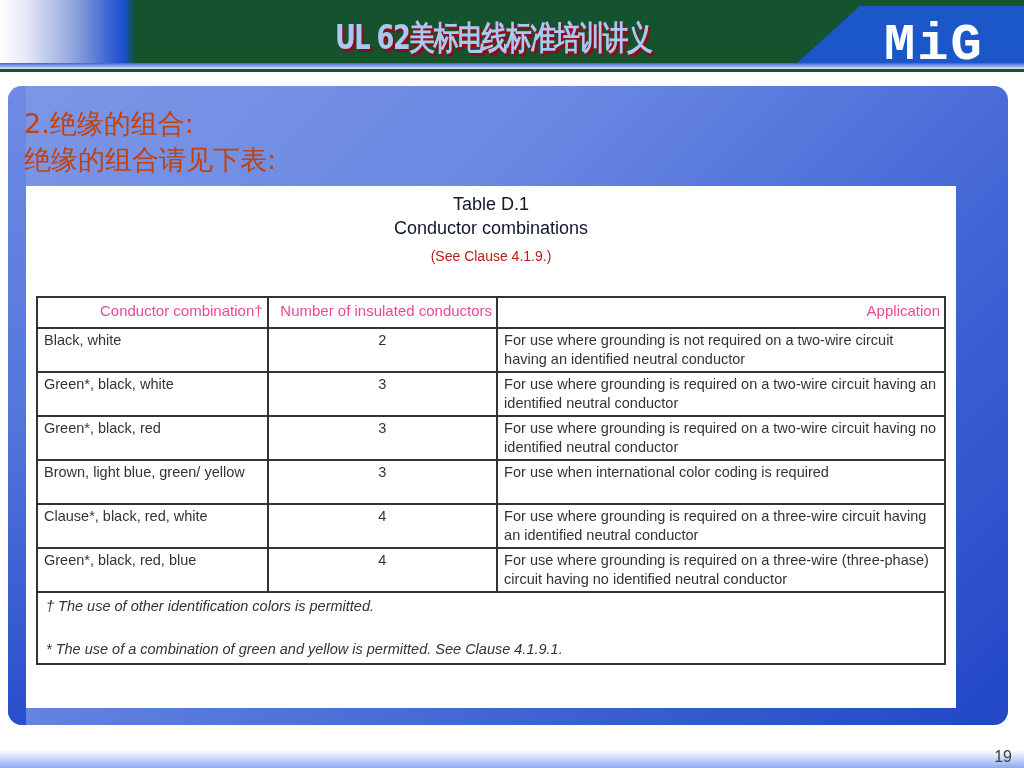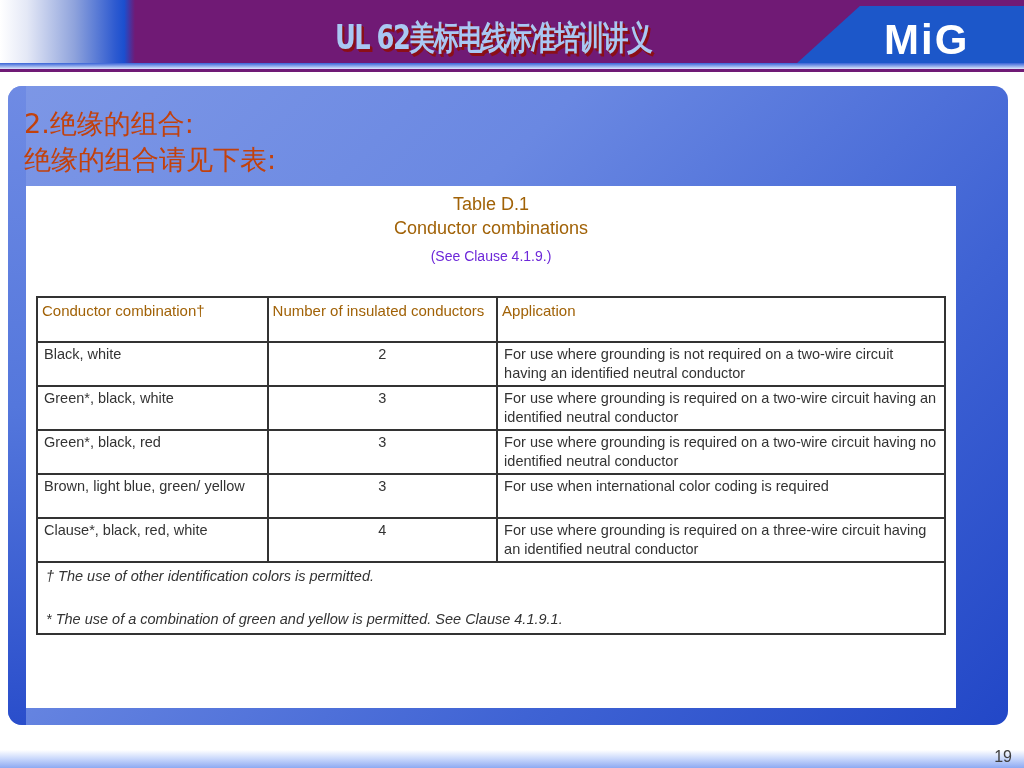--- a/index.html
+++ b/index.html
@@ -1,20 +1,20 @@
 <!DOCTYPE html>
 <html><head>
 <meta charset="utf-8">
 <style>
   * { box-sizing: border-box; margin: 0; padding: 0; }
   html, body { width: 1024px; height: 768px; overflow: hidden; background: #ffffff; }
   body { position: relative; font-family: "Liberation Sans", sans-serif; }
 
   
-  .header { position: absolute; left: 0; top: 0; width: 1024px; height: 72px; background: #701a75; }
+  .header { position: absolute; left: 0; top: 0; width: 1024px; height: 72px; background: #14532d; }
   .header-fade {
     position: absolute; left: 0; top: 0; width: 135px; height: 64px;
     background: linear-gradient(to right, #ffffff 0%, #e4e8f6 20%, #8fa3dc 55%, #2f5bd0 85%, #1b4fcf 92%, rgba(27,79,207,0) 100%);
   }
   .header-line {
     position: absolute; left: 0; top: 63px; width: 1024px; height: 6px;
     background: linear-gradient(to bottom, #3a63d6 0%, #8aa6ea 50%, #dfe7fb 100%);
   }
   .header-title {
     position: absolute; left: 335px; top: 16px; height: 50px;
@@ -24,21 +24,21 @@
     text-shadow: 2px 2px 0 #8b0f17, 3px 3px 0 #8b0f17;
     white-space: nowrap;
   }
   .logo-bg {
     position: absolute; left: 796px; top: 6px; width: 228px; height: 58px;
     background: #1c57c9;
     clip-path: polygon(28% 0, 100% 0, 100% 100%, 0 100%);
   }
   .logo-text {
     position: absolute; left: 884px; top: 16px;
-    font-family: Liberation Sans, sans-serif; font-weight: bold; font-size: 42px;
+    font-family: Liberation Mono, monospace; font-weight: bold; font-size: 52px;
     color: #ffffff; letter-spacing: 2px;
   }
 
   
   .panel {
     position: absolute; left: 8px; top: 86px; width: 1000px; height: 639px;
     border-radius: 14px;
     background: linear-gradient(135deg, #7d97e6 0%, #6a88e2 35%, #3f63d4 70%, #2247c7 100%);
   }
   .panel-left-strip {
@@ -50,37 +50,37 @@
     position: absolute; left: 24px; top: 106px;
     font-family: "DejaVu Sans", sans-serif; font-size: 27px; line-height: 36px;
     color: #c2410c;
   }
   .content-box {
     position: absolute; left: 26px; top: 186px; width: 930px; height: 522px;
     background: #ffffff;
   }
   .doc-title {
     position: absolute; left: 0; width: 930px; text-align: center;
-    font-family: "Liberation Sans", sans-serif; color: #a16207;
+    font-family: "Liberation Sans", sans-serif; color: #0f172a;
   }
   .doc-title.t1 { top: 8px; font-size: 18px; }
   .doc-title.t2 { top: 32px; font-size: 18px; }
-  .doc-title.t3 { top: 62px; font-size: 14px; color: #6d28d9; }
+  .doc-title.t3 { top: 62px; font-size: 14px; color: #b91c1c; }
 
   table.cond {
     position: absolute; left: 10px; top: 110px; width: 910px;
     border-collapse: collapse;
     font-family: "Liberation Sans", sans-serif; font-size: 14.5px; color: #333;
     border: 2px solid #333;
   }
   table.cond th, table.cond td {
     border: 2px solid #333; vertical-align: top; line-height: 19px;
   }
   table.cond th {
-    font-weight: normal; color: #a16207; text-align: left; padding: 3px 4px 2px 4px; height: 45px;
+    font-weight: normal; color: #ec4899; text-align: right; padding: 3px 4px 2px 4px; height: 31px;
     font-size: 15px;
   }
   table.cond td { padding: 2px 6px; height: 44px; }
   table.cond td.num { text-align: center; }
   table.cond td.footer {
     font-style: italic; height: 68px; padding: 3px 8px; line-height: 21px;
   }
   .foot-line { display: block; }
   .foot-line + .foot-line { margin-top: 22px; }
 
@@ -152,20 +152,25 @@
         <td>Brown, light blue, green/ yellow</td>
         <td class="num">3</td>
         <td>For use when international color coding is required</td>
       </tr>
       <tr>
         <td>Clause*, black, red, white</td>
         <td class="num">4</td>
         <td>For use where grounding is required on a three-wire circuit having an identified neutral conductor</td>
       </tr>
       <tr>
+        <td>Green*, black, red, blue</td>
+        <td class="num">4</td>
+        <td>For use where grounding is required on a three-wire (three-phase) circuit having no identified neutral conductor</td>
+      </tr>
+      <tr>
         <td class="footer" colspan="3">
           <span class="foot-line">† The use of other identification colors is permitted.</span>
           <span class="foot-line">* The use of a combination of green and yellow is permitted. See Clause 4.1.9.1.</span>
         </td>
       </tr>
     </tbody>
   </table>
 </div>
 
 <div class="bottom-band"></div>

